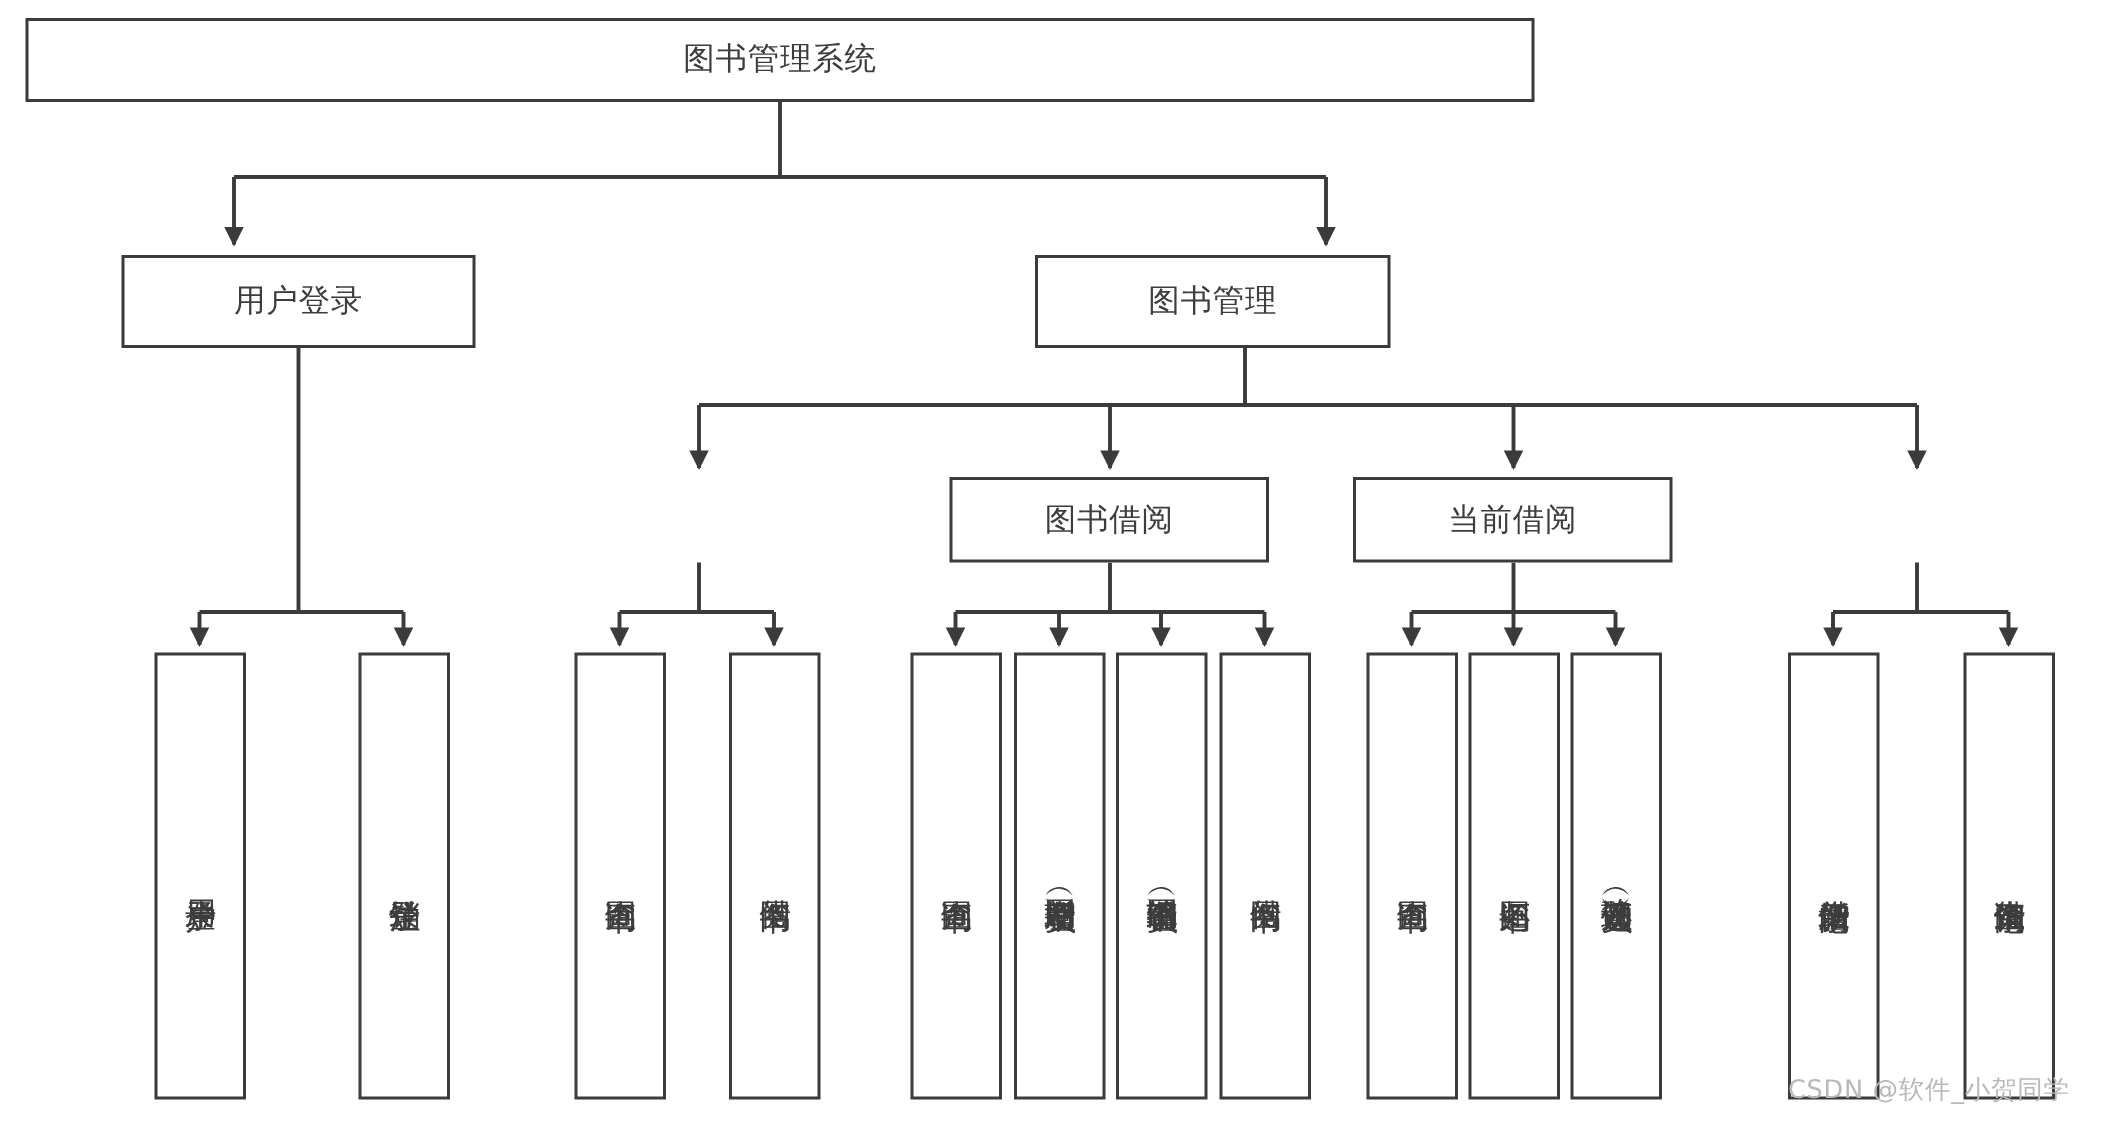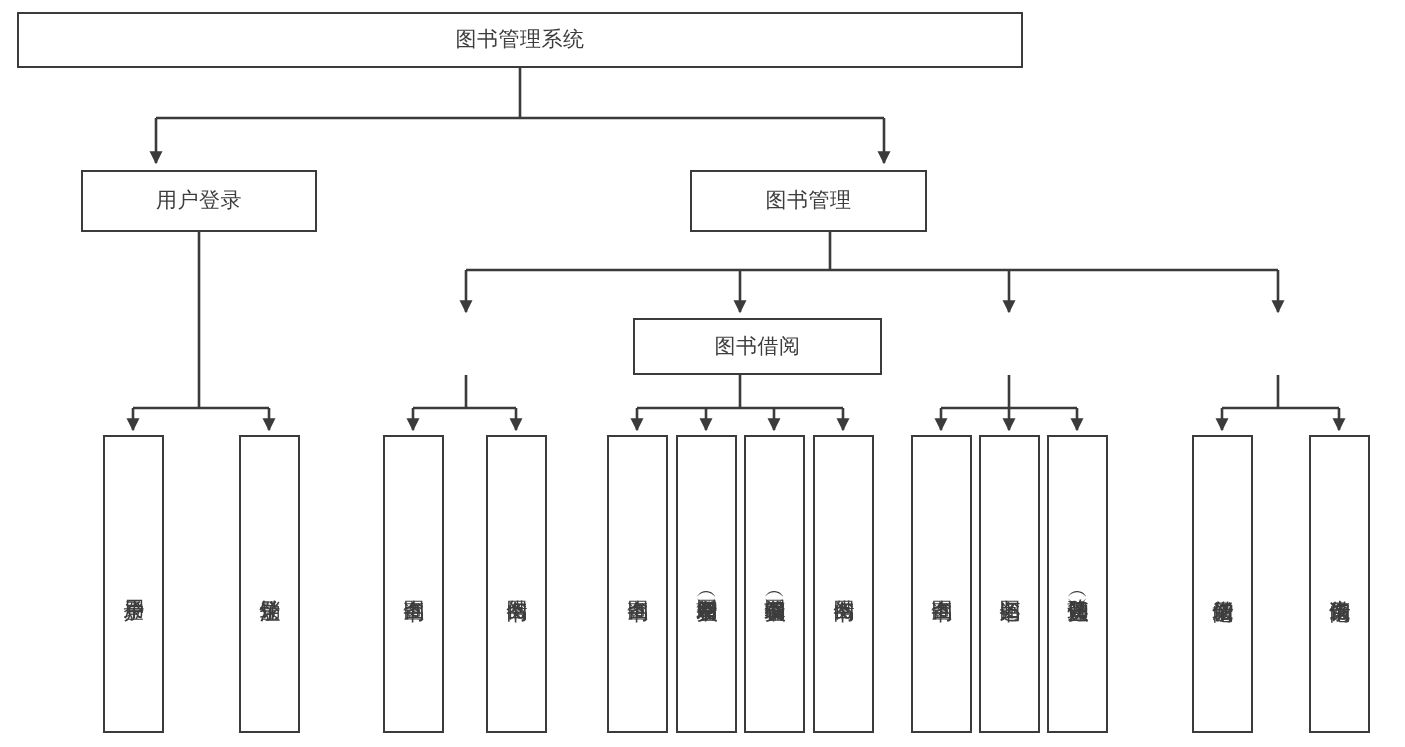--- a/index.html
+++ b/index.html
@@ -127,22 +127,25 @@
     <span>图书管理系统</span>
   </div>
 
   <div class="node horiz" style="left:81px; top:170px; width:236px; height:62px;">
     <span>用户登录</span>
   </div>
   <div class="node horiz" style="left:690px; top:170px; width:237px; height:62px;">
     <span>图书管理</span>
   </div>
 
-  <div class="node horiz" style="left:633px; top:318px; width:249px; height:57px;">
+  <div class="node horiz" style="left:633px; top:318px; width:213px; height:57px;">
     <span>图书借阅</span>
+  </div>
+  <div class="node horiz" style="left:902px; top:318px; width:213px; height:57px;">
+    <span>当前借阅</span>
   </div>
 
   <div class="node vert" style="left:103px; top:435px; width:61px; height:298px;">
     <span class="vtext">用户登录</span>
   </div>
   <div class="node vert" style="left:239px; top:435px; width:61px; height:298px;">
     <span class="vtext">注销登录</span>
   </div>
 
   <div class="node vert" style="left:383px; top:435px; width:61px; height:298px;">
@@ -175,14 +178,15 @@
     <span class="vtext">确认归还（管理员）</span>
   </div>
 
   <div class="node vert" style="left:1192px; top:435px; width:61px; height:298px;">
     <span class="vtext">新增借阅记录</span>
   </div>
   <div class="node vert" style="left:1309px; top:435px; width:61px; height:298px;">
     <span class="vtext">查询借阅记录</span>
   </div>
 
+  <div class="watermark" style="left:1192px; top:715px;">CSDN @软件_小贺同学</div>
 
 </div>
 
 </body></html>

